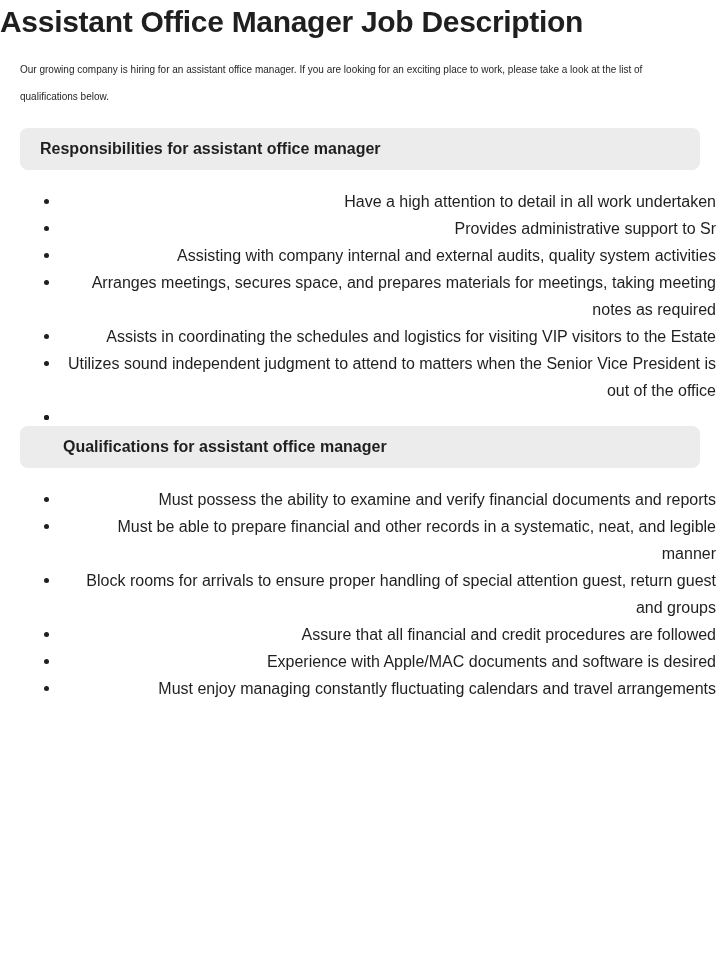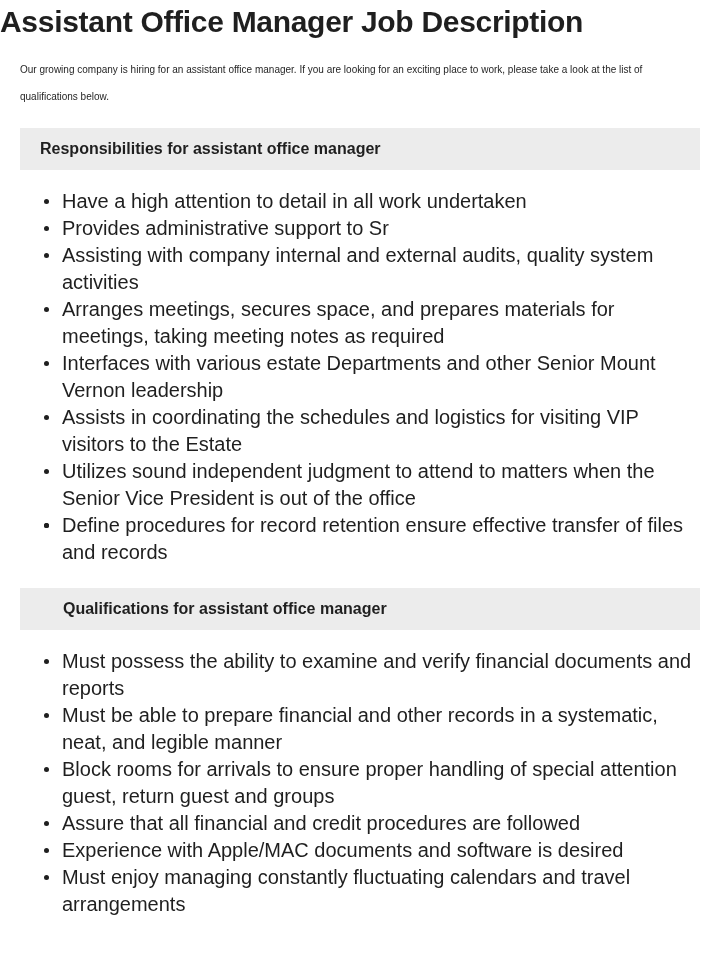--- a/index.html
+++ b/index.html
@@ -31,28 +31,30 @@
     font-size: 10px;
     line-height: 27px;
   }
   .section-header {
     margin: 18px 20px 0 20px;
     padding: 12px 20px;
     background: var(--header-bg);
     font-size: 16px;
     line-height: 18px;
     font-weight: bold;
+    border-radius: 8px;
   }
   .section-header.second { margin-top: 22px; padding-left: 43px; }
   ul.bullet-list {
     list-style: none;
-    margin: 18px 20px 0 20px;
+    margin: 18px 4px 0 20px;
     padding: 0;
-    font-size: 20px;
+    font-size: 16px;
     line-height: 27px;
+    text-align: right;
   }
   ul.bullet-list li {
     position: relative;
     padding-left: 42px;
   }
   ul.bullet-list .dot {
     position: absolute;
     left: 24px;
     top: 11px;
     width: 5px;
@@ -70,25 +72,24 @@
 
 <div>
   <div class="section-header">
     <span>Responsibilities for assistant office manager</span>
   </div>
   <ul class="bullet-list">
       <li><span class="dot"></span><span>Have a high attention to detail in all work undertaken</span></li>
       <li><span class="dot"></span><span>Provides administrative support to Sr</span></li>
       <li><span class="dot"></span><span>Assisting with company internal and external audits, quality system activities</span></li>
       <li><span class="dot"></span><span>Arranges meetings, secures space, and prepares materials for meetings, taking meeting notes as required</span></li>
-      <li><span class="dot"></span><span>Interfaces with various estate Departments and other Senior Mount Vernon leadership</span></li>
       <li><span class="dot"></span><span>Assists in coordinating the schedules and logistics for visiting VIP visitors to the Estate</span></li>
       <li><span class="dot"></span><span>Utilizes sound independent judgment to attend to matters when the Senior Vice President is out of the office</span></li>
       <li><span class="dot"></span></li>
-      <li><span class="dot"></span><span>Define procedures for record retention ensure effective transfer of files and records</span></li>
+      <li><span class="dot"></span></li>
     </ul>
 </div>
 
 <div>
   <div class="section-header second">
     <span>Qualifications for assistant office manager</span>
   </div>
   <ul class="bullet-list">
       <li><span class="dot"></span><span>Must possess the ability to examine and verify financial documents and reports</span></li>
       <li><span class="dot"></span><span>Must be able to prepare financial and other records in a systematic, neat, and legible manner</span></li>

